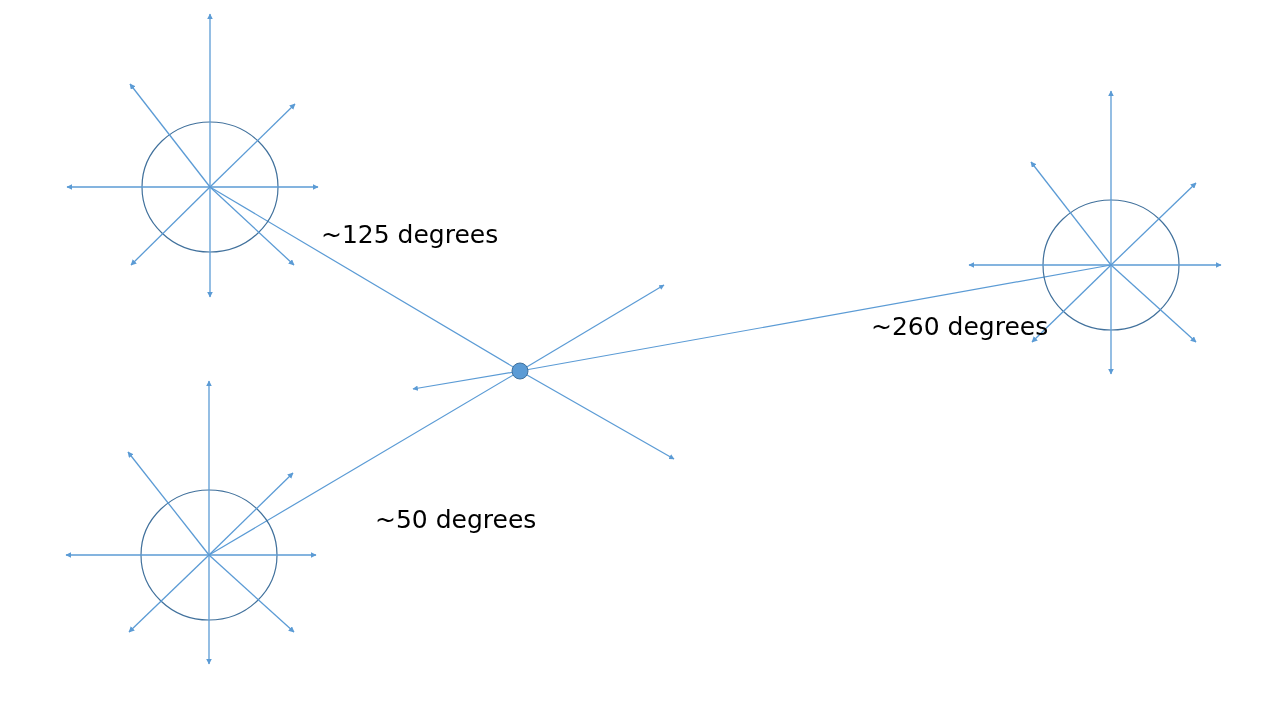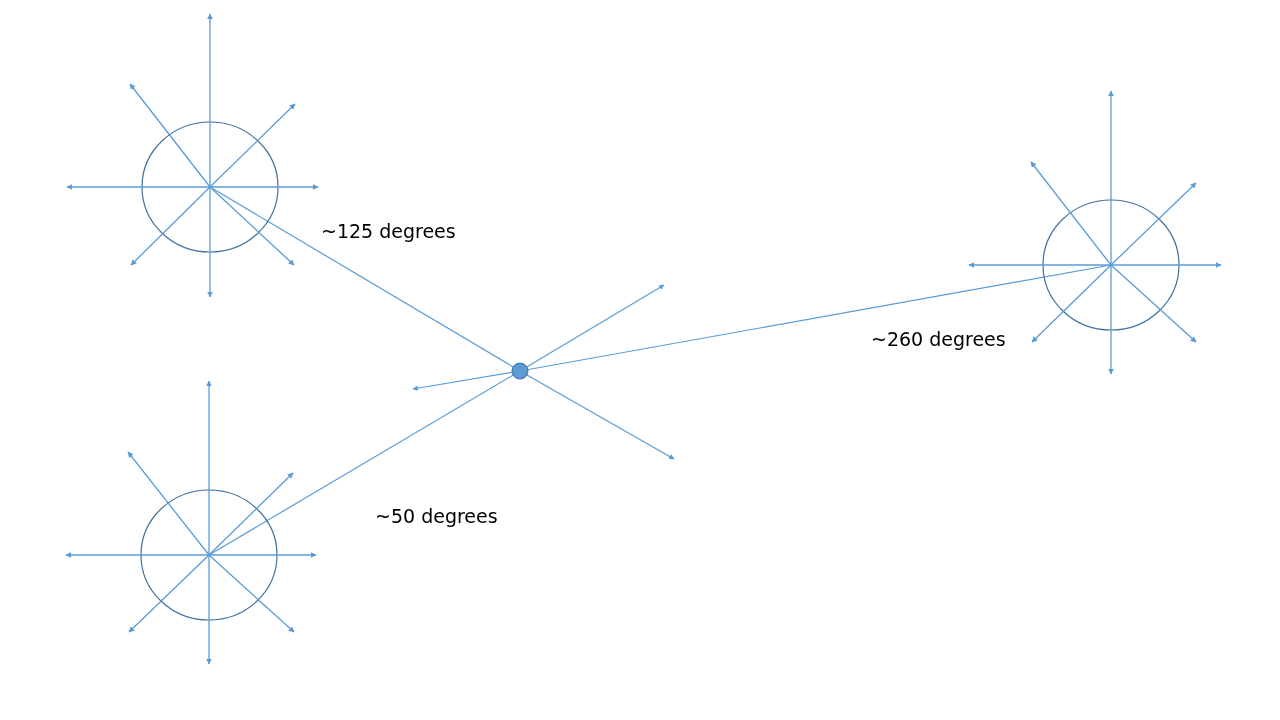--- a/index.html
+++ b/index.html
@@ -1,19 +1,19 @@
 <!DOCTYPE html>
 <html><head>
   <meta charset="utf-8">
   <style>
     html, body { margin: 0; padding: 0; background: #ffffff; }
     body { width: 1280px; height: 720px; position: relative; overflow: hidden;
            font-family: "DejaVu Sans", "Liberation Sans", sans-serif; }
     #canvas { position: absolute; left: 0; top: 0; }
-    .label { position: absolute; font-size: 19px; color: #000000; white-space: nowrap;
+    .label { position: absolute; font-size: 25px; color: #000000; white-space: nowrap;
              font-family: "DejaVu Sans", "Liberation Sans", sans-serif; line-height: 1; }
   </style>
 </head>
 <body>
 
 <svg id="canvas" width="1280" height="720" viewBox="0 0 1280 720">
   <defs>
     <marker id="arrowhead" viewBox="0 0 10 10" refX="9" refY="5" markerWidth="4.5" markerHeight="4.5" orient="auto-start-reverse" markerUnits="strokeWidth">
       <path d="M0,0 L10,5 L0,10 z" fill="#5b9bd5"></path>
     </marker>
@@ -60,14 +60,14 @@
     </g>
   <g id="central">
       <line x1="520" y1="371" x2="664" y2="285" stroke="#5b9bd5" stroke-width="1.2" marker-end="url(#arrowhead)"></line>
       <line x1="520" y1="371" x2="674" y2="459" stroke="#5b9bd5" stroke-width="1.2" marker-end="url(#arrowhead)"></line>
       <line x1="520" y1="371" x2="413" y2="389" stroke="#5b9bd5" stroke-width="1.2" marker-end="url(#arrowhead)"></line>
       <circle cx="520" cy="371" r="8" fill="#5b9bd5" stroke="#41719c" stroke-width="1"></circle>
     </g>
 </svg>
 
 <div class="label" style="left:321px; top:222px;">~125 degrees</div>
-<div class="label" style="left:871px; top:314px;margin-top:16px;">~260 degrees</div>
+<div class="label" style="left:871px; top:314px;">~260 degrees</div>
 <div class="label" style="left:375px; top:499px;margin-top:8px;">~50 degrees</div>
 
 </body></html>

